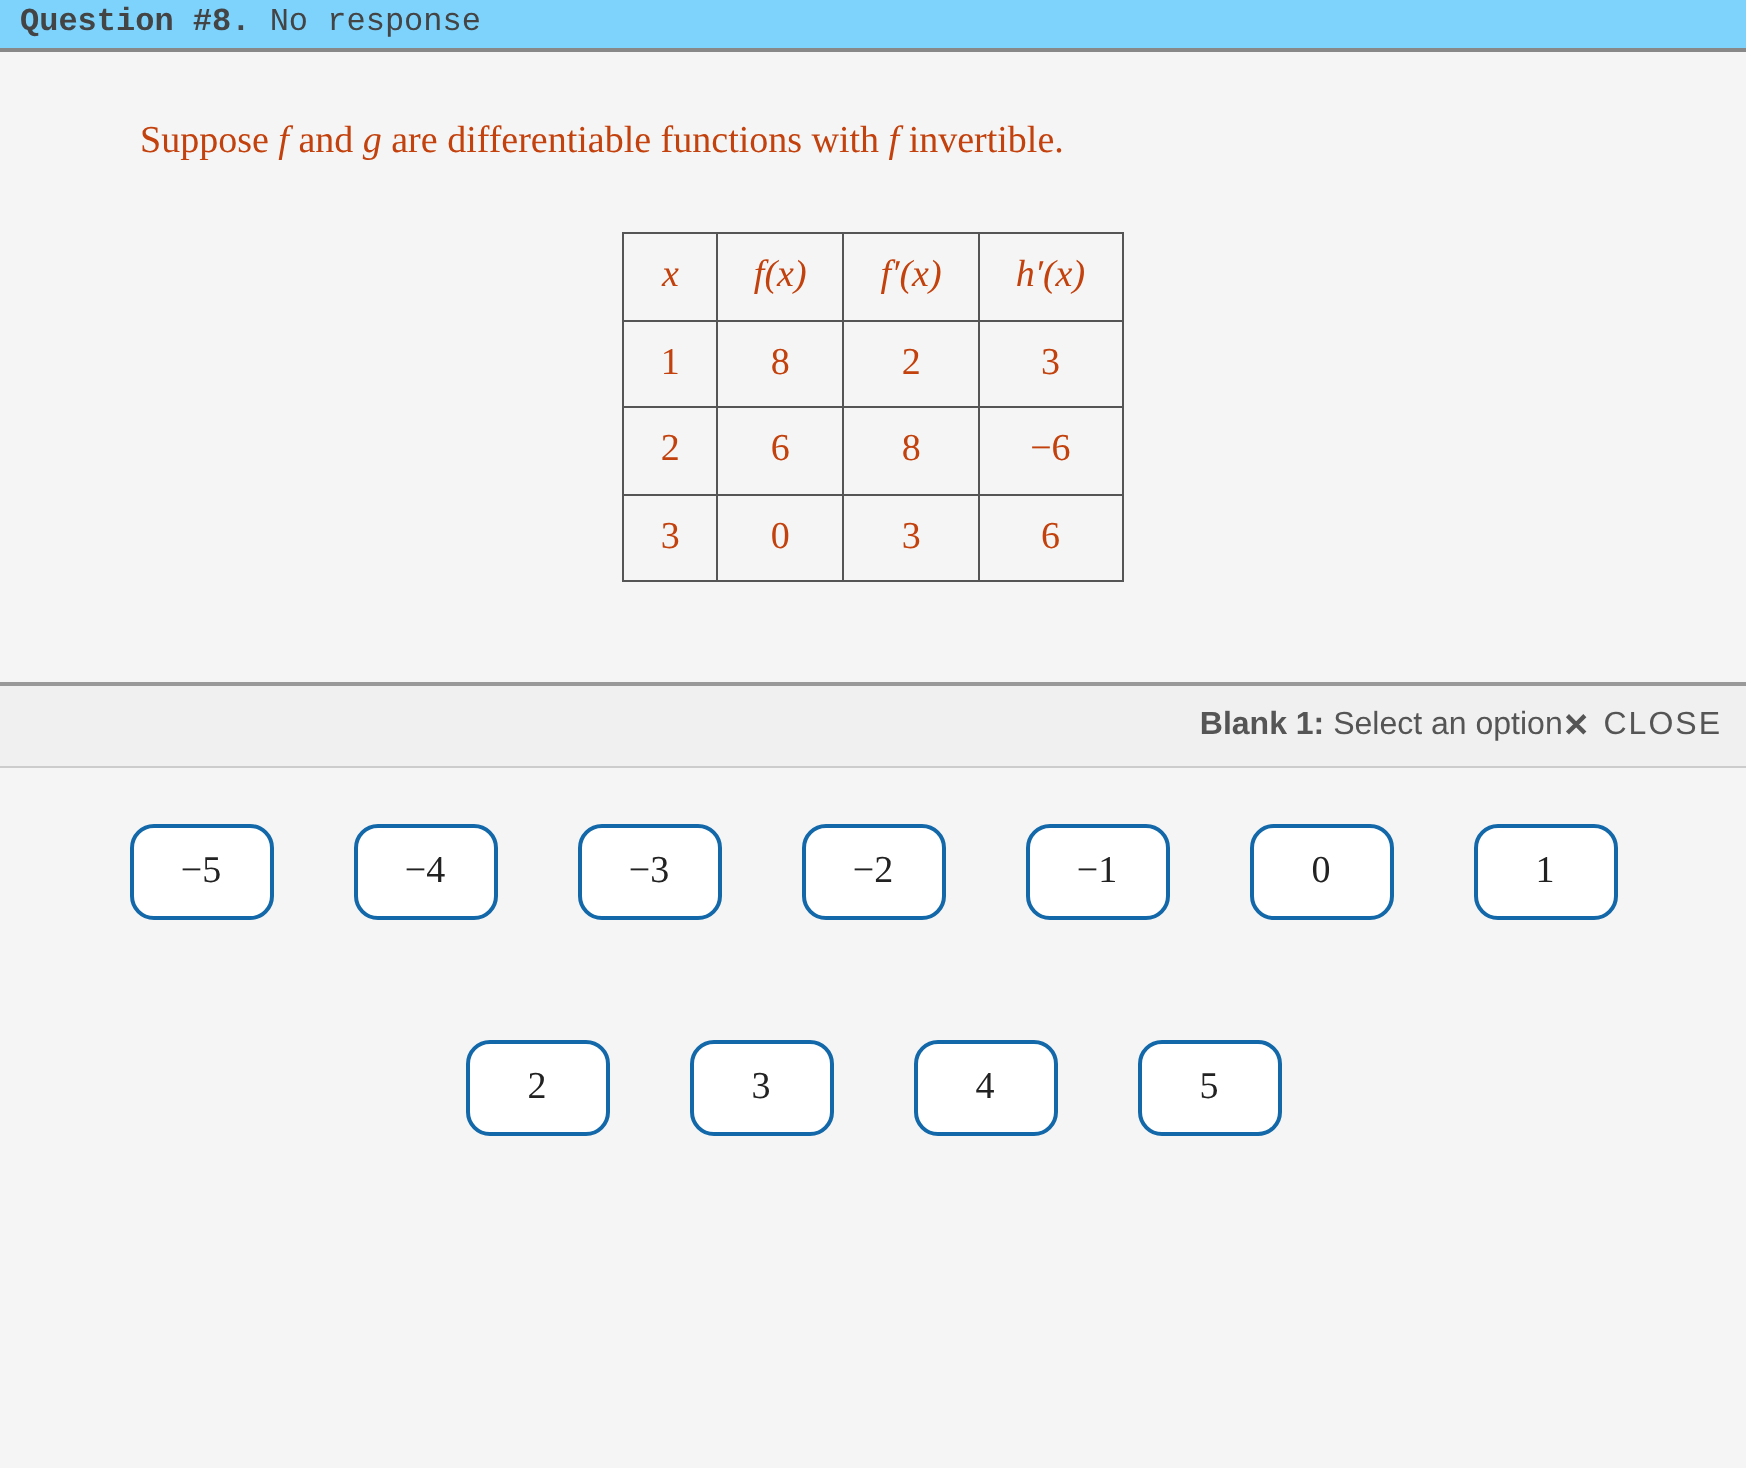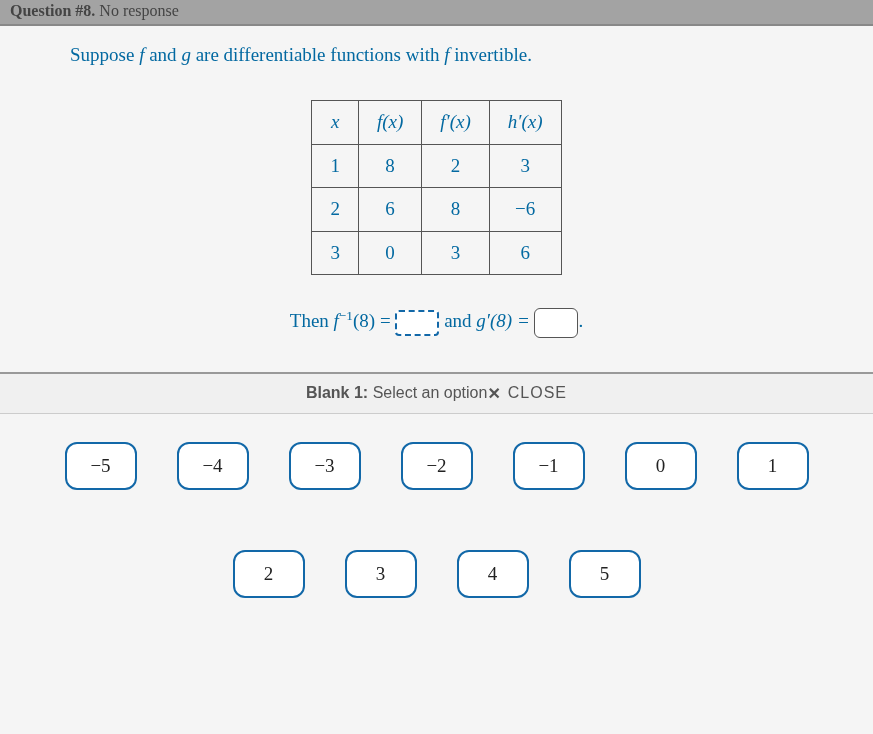--- a/index.html
+++ b/index.html
@@ -10,29 +10,29 @@
     body {
       font-family: Georgia, 'Times New Roman', serif;
       background: #f5f5f5;
       width: 873px;
       height: 734px;
       overflow: hidden;
     }
     .header {
       border-bottom: 2px solid #888;
       padding: 2px 10px 4px;
-      font-family: Liberation Serif, serif;
+      font-family: Liberation Mono, monospace;
       font-weight: bold;
       color: #444;
       font-size: 16px;
-      background: #a3a3a3;
+      background: #7dd3fc;
     }
     .content {
-      padding: 4px 30px;
-      color: #0369a1;
+      padding: 20px 30px;
+      color: #c2410c;
       font-size: 19px;
       line-height: 1.6;
     }
     .intro {
       text-align: left;
       padding: 10px 20px 20px 40px;
     }
     .sub {
       padding: 6px 0 22px 0;
     }
@@ -77,21 +77,21 @@
       height: 30px;
       vertical-align: middle;
       background: #fff;
     }
     .options-bar {
       border-top: 2px solid #999;
       border-bottom: 1.5px solid #ccc;
       background: #f0f0f0;
       padding: 10px 12px;
       display: flex;
-      justify-content: center;
+      justify-content: flex-end;
       align-items: center;
       font-family: Arial, sans-serif;
       color: #555;
       font-size: 16px;
     }
     .close {
       display: flex;
       align-items: center;
       gap: 6px;
       color: #555;
@@ -164,23 +164,20 @@
     </tr>
     <tr>
       <td>3</td>
       <td>0</td>
       <td>3</td>
       <td>6</td>
     </tr>
   </tbody>
     </table>
 
-  <div class="then-line">
-    <span>Then </span><span class="math-i">f</span><span class="sup">−1</span><span>(8) = </span><span class="blank-box-dashed"></span><span> and </span><span class="math-i">g′(8) = </span><span class="blank-box-solid"></span>.
-  </div>
 </div>
 
 <div class="options-bar">
   <div>
     <strong>Blank 1:</strong>
     <span>Select an option</span>
   </div>
   <div class="close">
     <span class="close-x">✕</span>
     <span>CLOSE</span>

